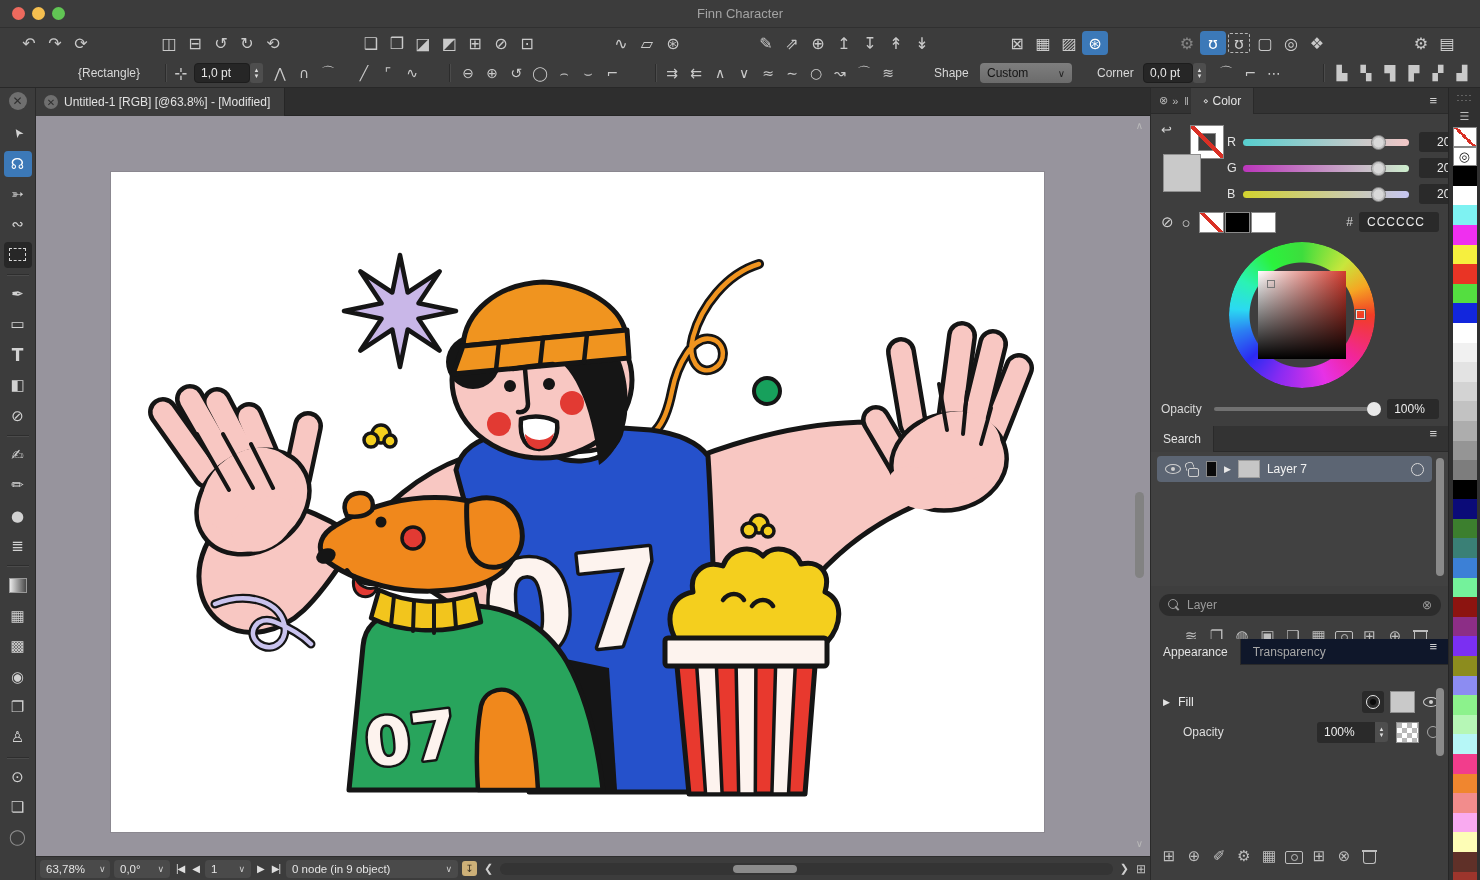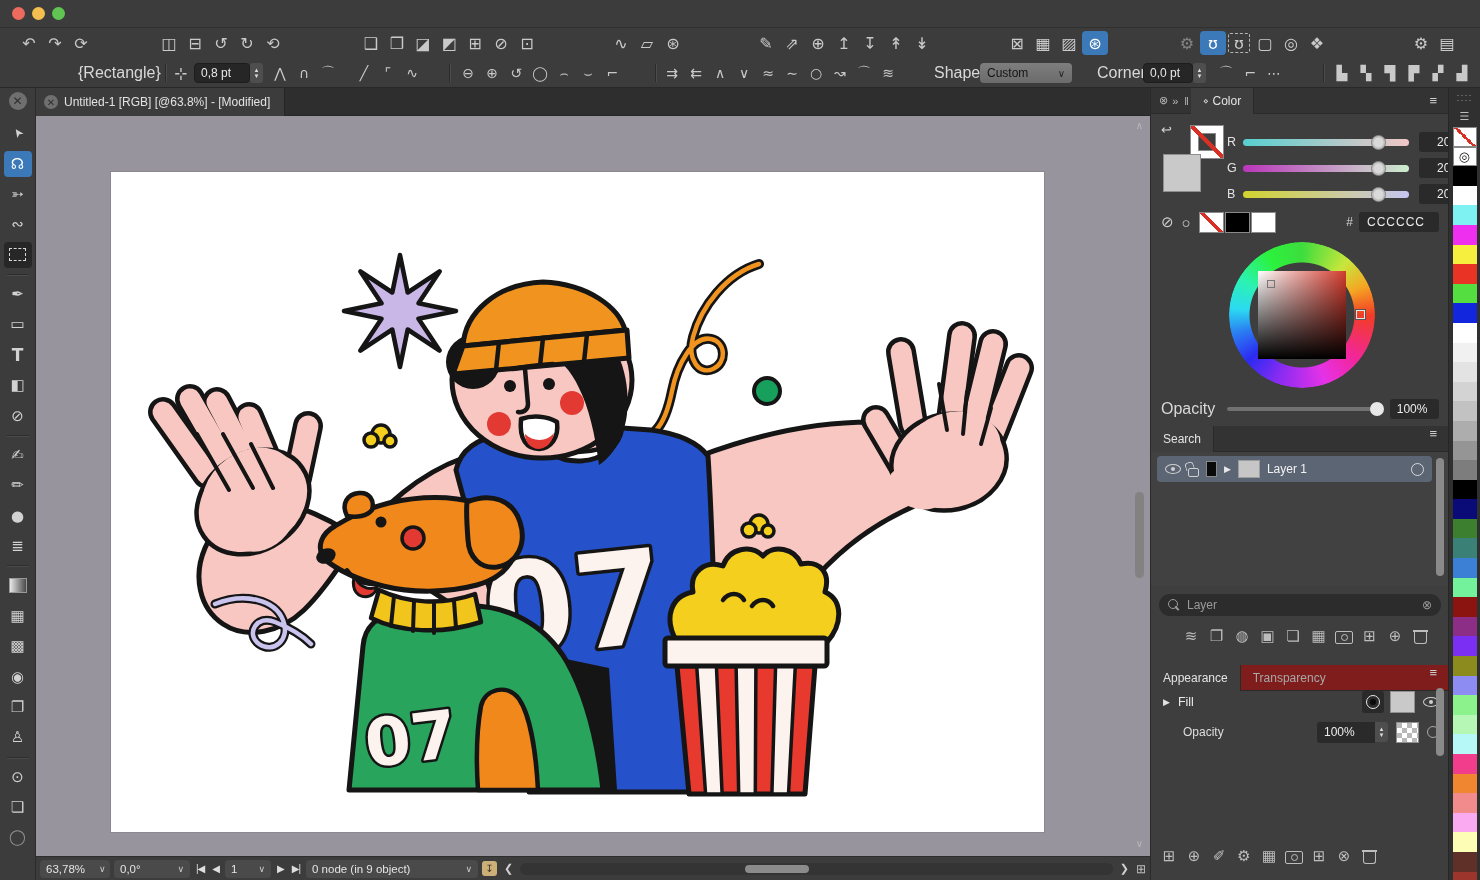--- a/index.html
+++ b/index.html
@@ -21,21 +21,21 @@
   .ic { display:inline-flex; align-items:center; justify-content:center; width:26px; height:24px;
     font-family:"DejaVu Sans","Liberation Sans",sans-serif; font-size:16px; color:#c9c9c9;
     border-radius:4px; position:relative; cursor:default; }
   .ic.sm { width:24px; font-size:14px; }
   .ic.active { background:#3c79b8; color:#fff; }
   .ic.dim { color:#848484; }
   .ic.bright { color:#fefefe; }
   .ic.dashedbox { outline:1px dashed #b5b5b5; outline-offset:-3px; }
   .vsep { width:1px; height:18px; background:#2c2c2c; box-shadow:1px 0 0 #4b4b4b; margin:0 7px; align-self:center; }
   .hsep { width:22px; height:1px; background:#2e2e2e; box-shadow:0 1px 0 #4b4b4b; margin:4px auto; }
-  .lbl { font-size:16px; color:#d8d8d8; }
+  .lbl { font-size:12px; color:#d8d8d8; }
   .field { background:#262626; border:1px solid #1d1d1d; border-radius:4px; color:#e8e8e8;
     font-size:12px; display:flex; align-items:center; padding:0 6px; height:20px; }
   .stepper { display:inline-flex; flex-direction:column; justify-content:center; gap:1px;
     background:#4e4e4e; border-radius:3px; width:13px; height:20px; align-items:center; }
   .stepper i { font-style:normal; font-size:6px; color:#ddd; line-height:5px; }
   .dropdown { background:linear-gradient(#7e7e7e,#6b6b6b); border-radius:4px; height:20px;
     display:flex; align-items:center; justify-content:space-between; padding:0 7px; font-size:12px; color:#141414; }
   .dropdown .car { font-size:10px; color:#222; margin-left:10px; }
 
   
@@ -172,21 +172,21 @@
   .lscroll { position:absolute; right:4px; top:6px; width:8px; height:118px; background:#8a8a8a; border-radius:4px; }
 
   .searchrow { position:absolute; left:8px; top:506px; width:282px; height:22px; background:#2c2c2c;
     border-radius:11px; display:flex; align-items:center; padding:0 9px; gap:7px; }
   .searchrow .ph { color:#9a9a9a; font-size:12px; }
   .searchrow .clr { margin-left:auto; color:#9a9a9a; font-size:12px; }
 
   .midicons { position:absolute; left:28px; top:536px; width:264px; height:26px; display:flex; gap:1.5px; }
   .midicons .ic, .boticons .ic { color:#bdbdbd; font-size:15px; }
 
-  .atabs { position:absolute; left:0; top:577px; width:100%; height:26px; background:#7f1d1d;
+  .atabs { position:absolute; left:0; top:551px; width:100%; height:26px; background:#0f172a;
     border-bottom:1px solid #2a2a2a; display:flex; }
   .ptab.inactive { background:transparent; color:#a8a8a8; border-right:none; }
   .fillrow { position:absolute; left:12px; top:602px; width:276px; height:24px; display:flex; align-items:center; }
   .fillrow .tri { color:#e3e3e3; font-size:9px; margin-right:8px; }
   .fillrow .flbl { font-size:12.5px; color:#eaeaea; }
   .ftype { margin-left:auto; width:22px; height:22px; background:#2a2a2a; border-radius:3px; position:relative; margin-right:6px; }
   .ftype::before { content:""; position:absolute; inset:4px; border:1.5px solid #e8e8e8; border-radius:50%; }
   .ftype::after { content:""; position:absolute; inset:8px; background:#0a0a0a; border-radius:50%; }
   .fswatch { width:25px; height:22px; background:#c9c9c9; border:1px solid #909090; margin-right:8px; }
   .oprow2 { position:absolute; left:32px; top:632px; width:256px; height:24px; display:flex; align-items:center; }
@@ -214,20 +214,21 @@
 </style>
 </head>
 <body>
 
 <div class="win">
 
   <div class="titlebar">
     <span class="tl" style="left:12px;background:#ed6a5e"></span>
     <span class="tl" style="left:32px;background:#f5bf4f"></span>
     <span class="tl" style="left:52px;background:#61c554"></span>
+    <div class="title">Finn Character</div>
   </div>
 
   <div class="tb1">
     <div class="grp" style="left:16px">
         <span class="ic">↶</span>
         <span class="ic">↷</span>
         <span class="ic">⟳</span>
       </div>
     <div class="grp" style="left:156px">
         <span class="ic">◫</span>
@@ -283,21 +284,21 @@
     <div class="grp" style="left:78px">
         <span class="lbl">{Rectangle}</span>
       </div>
     <div class="grp" style="left:158px">
         <i class="vsep"></i>
       </div>
     <div class="grp" style="left:168px">
         <span class="ic">⊹</span>
       </div>
     <div class="grp" style="left:194px">
-      <span class="field" style="width:56px">0,8 pt</span>
+      <span class="field" style="width:56px">1,0 pt</span>
       <span class="stepper">
           <i>▲</i>
           <i>▼</i>
         </span>
     </div>
     <div class="grp" style="left:268px">
         <span class="ic sm">⋀</span>
         <span class="ic sm">∩</span>
         <span class="ic sm">⌒</span>
       </div>
@@ -554,21 +555,21 @@
       <div class="thumb" style="top:376px;height:86px"></div>
       <span class="arr" style="top:722px">∨</span>
     </div>
   </div>
 
   <div class="statusbar">
     <span class="sfield" style="width:70px">
         <span>63,78%</span>
         <span class="car">∨</span>
       </span>
-    <span class="sfield" style="width:76px">
+    <span class="sfield" style="width:56px">
         <span>0,0°</span>
         <span class="car">∨</span>
       </span>
     <span class="snav">|◀</span>
     <span class="snav">◀</span>
     <span class="sfield" style="width:46px">
         <span>1</span>
         <span class="car">∨</span>
       </span>
     <span class="snav">▶</span>
@@ -655,21 +656,21 @@
         </span>
       <span class="burger">≡</span>
     </div>
     <div class="llist">
       <div class="lrow">
         <span class="i-eye"></span>
         <span class="i-lock"></span>
         <span class="swb"></span>
         <span class="tri">▶</span>
         <span class="thumbw"></span>
-        <span class="lname">Layer 1</span>
+        <span class="lname">Layer 7</span>
         <span class="ring"></span>
       </div>
       <div class="lscroll"></div>
     </div>
 
     <div class="searchrow">
       <span class="i-search"></span>
       <span class="ph">Layer</span>
       <span class="clr">⊗</span>
     </div>

